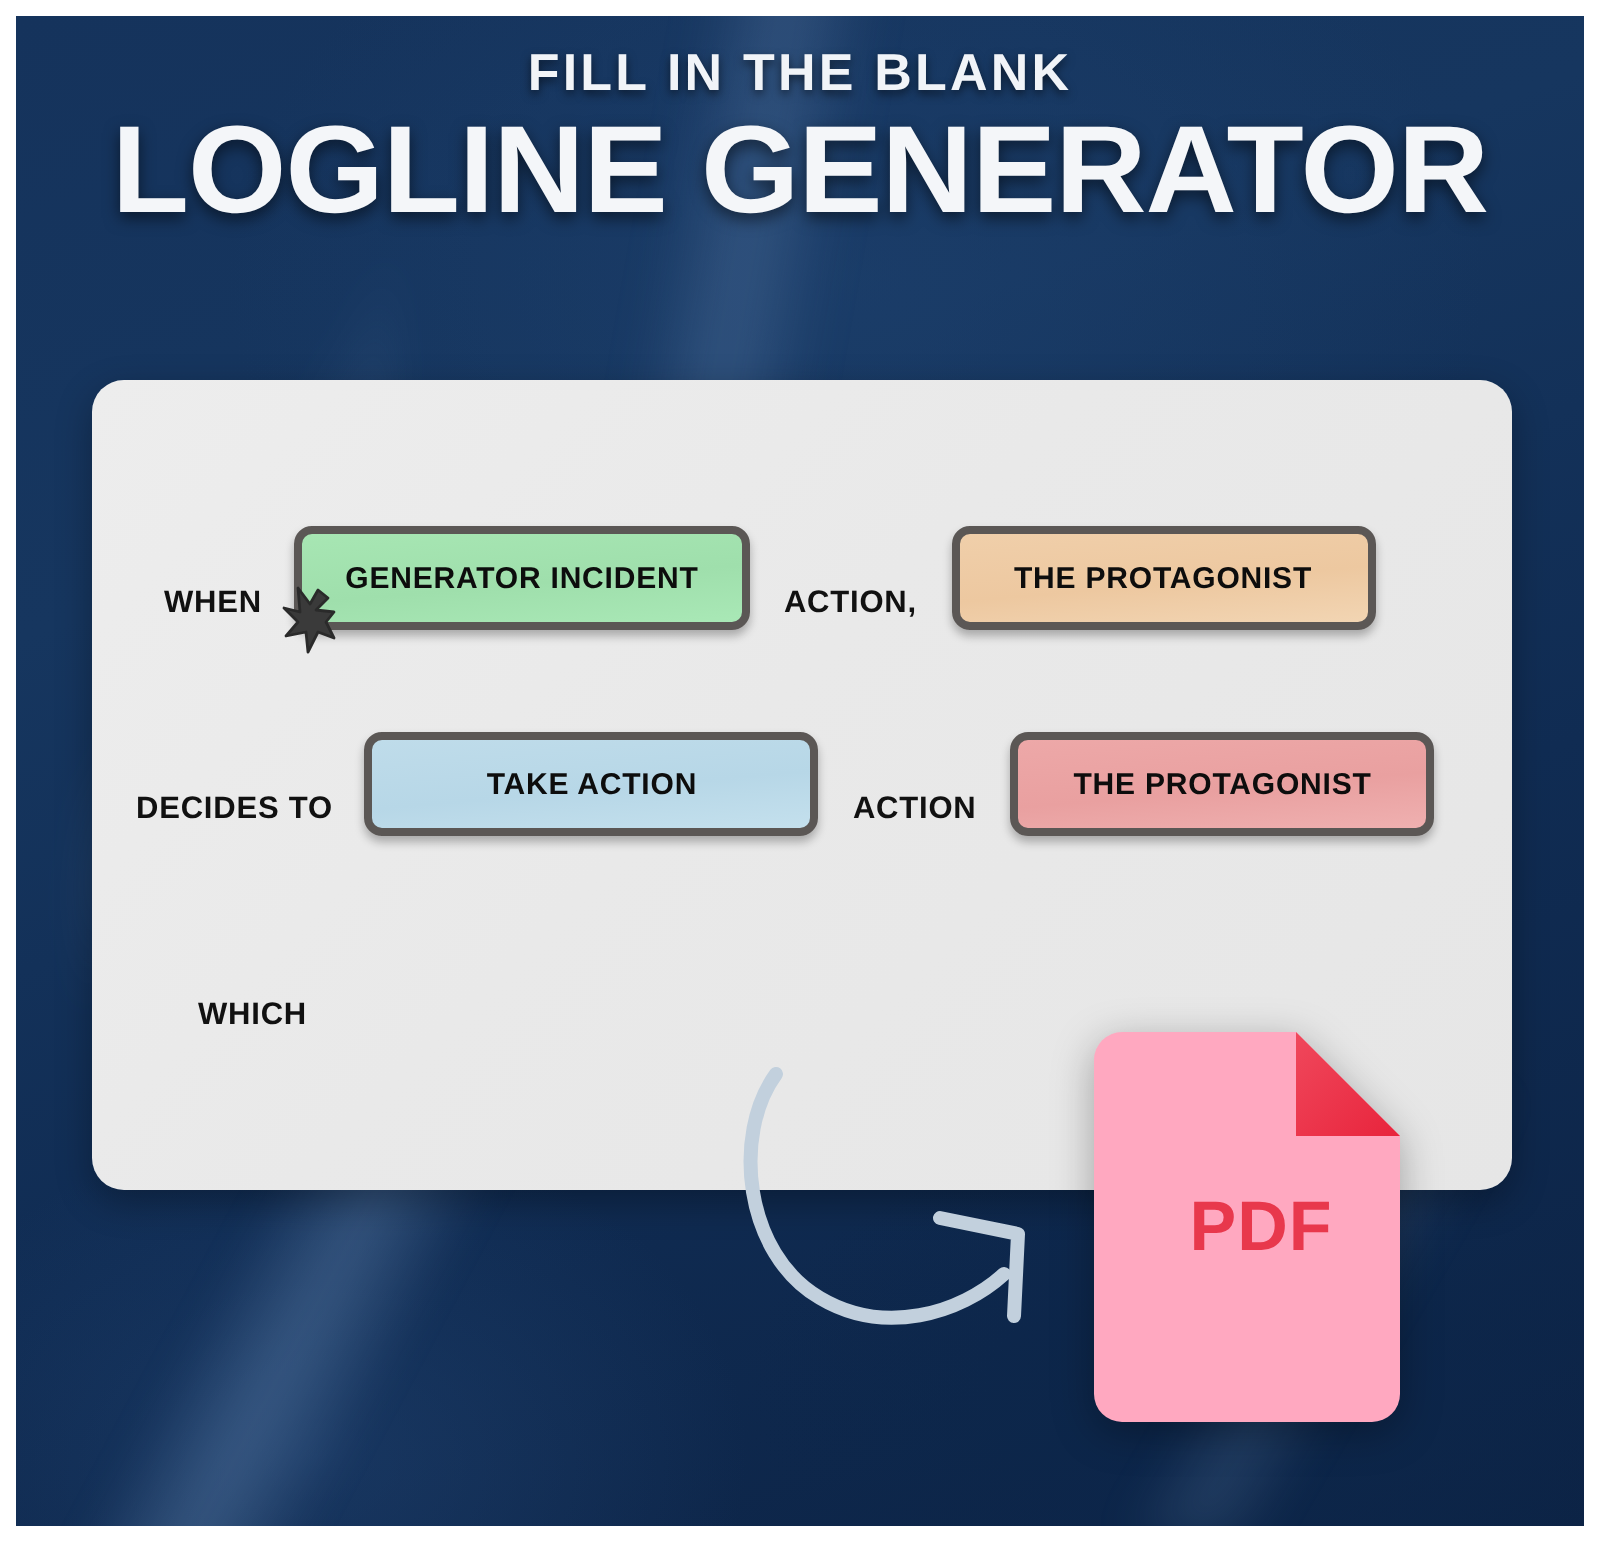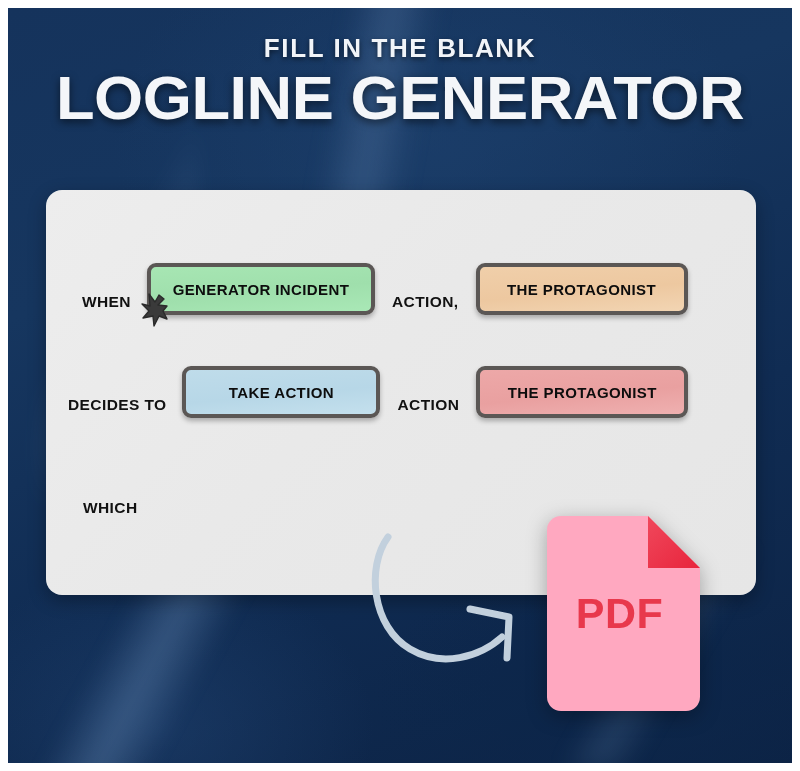--- a/index.html
+++ b/index.html
@@ -64,21 +64,21 @@
     background: linear-gradient(120deg, rgba(255,255,255,0) 40%, rgba(150,185,225,0.16) 50%, rgba(255,255,255,0) 60%);
     filter: blur(10px);
     pointer-events: none;
   }
   .streak.s1 { left: 520px; top: 540px; width: 260px; height: 220px; }
   .streak.s2 { left: 30px;  top: 100px; width: 160px; height: 420px; opacity: .5; }
 
   
   #header {
     position: absolute;
-    left: 0; top: 34px;
+    left: 0; top: 22px;
     width: 800px;
     text-align: center;
     z-index: 4;
   }
   #kicker {
     font-size: 26px;
     font-weight: 700;
     letter-spacing: 1.6px;
     color: #f1f4f8;
     text-shadow: 0 2px 5px rgba(0,0,0,0.55);
@@ -111,21 +111,21 @@
   
   .row {
     position: absolute;
     display: flex;
     align-items: center;
     width: 100%;
     height: 62px;
   }
   #row1 { top: 68px;  left: 0; padding-left: 36px; }
   #row2 { top: 171px; left: 0; padding-left: 22px; text-align: center; }
-  #row3 { top: 274px; left: 0; padding-left: 37px; }
+  #row3 { top: 274px; left: 0; padding-left: 53px; }
 
   .lbl {
     font-size: 15.5px;
     font-weight: 700;
     color: #111111;
     letter-spacing: 0.4px;
     white-space: nowrap;
     margin-top: 26px;
   }
 
@@ -140,21 +140,21 @@
     box-shadow: 0 3px 5px rgba(0,0,0,0.28);
     font-size: 15px;
     font-weight: 700;
     letter-spacing: 0.4px;
     color: #0d0d0d;
     white-space: nowrap;
   }
 
   .f-inciting    { width: 228px; background: linear-gradient(175deg,#a7e6b3 0%, #9fdfac 55%, #a9e8b6 100%); }
   .f-protagonist { width: 212px; background: linear-gradient(175deg,#f0cfaa 0%, #edc8a0 55%, #f2d5b3 100%); }
-  .f-action      { width: 198px; background: linear-gradient(175deg,#bfdcea 0%, #b7d7e7 55%, #c4e0ed 100%); }
+  .f-action      { width: 227px; background: linear-gradient(175deg,#bfdcea 0%, #b7d7e7 55%, #c4e0ed 100%); }
   .f-antagonist  { width: 212px; background: linear-gradient(175deg,#eda8a8 0%, #e9a0a0 55%, #efb0b0 100%); }
   .f-stakes      { width: 298px; background: linear-gradient(175deg,#c0b7da 0%, #b9b0d6 55%, #c5bddf 100%); }
 
   .gap-a { width: 16px; }
   .gap-b { width: 17px; }
 
   
   #cursor {
     position: absolute;
     left: 140px;
@@ -181,28 +181,28 @@
     position: absolute;
     left: 547px;
     top: 516px;
     width: 153px;
     height: 195px;
     z-index: 6;
     filter: drop-shadow(0 5px 10px rgba(0,0,0,0.30));
   }
   #pdf-label {
     position: absolute;
-    left: 536px;
+    left: 547px;
     top: 516px;
     width: 167px;
     height: 195px;
     display: flex;
     align-items: center;
     justify-content: center;
-    font-size: 43px;
+    font-size: 35px;
     font-weight: 700;
     letter-spacing: 0.5px;
     color: #e8384c;
     z-index: 7;
     pointer-events: none;
   }
 </style>
 </head>
 <body>
 

